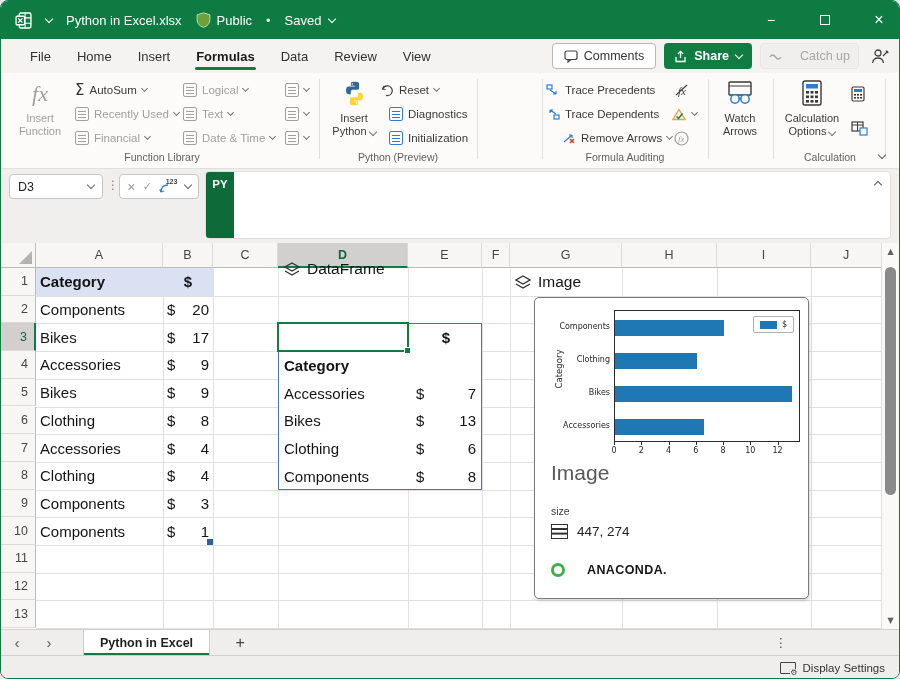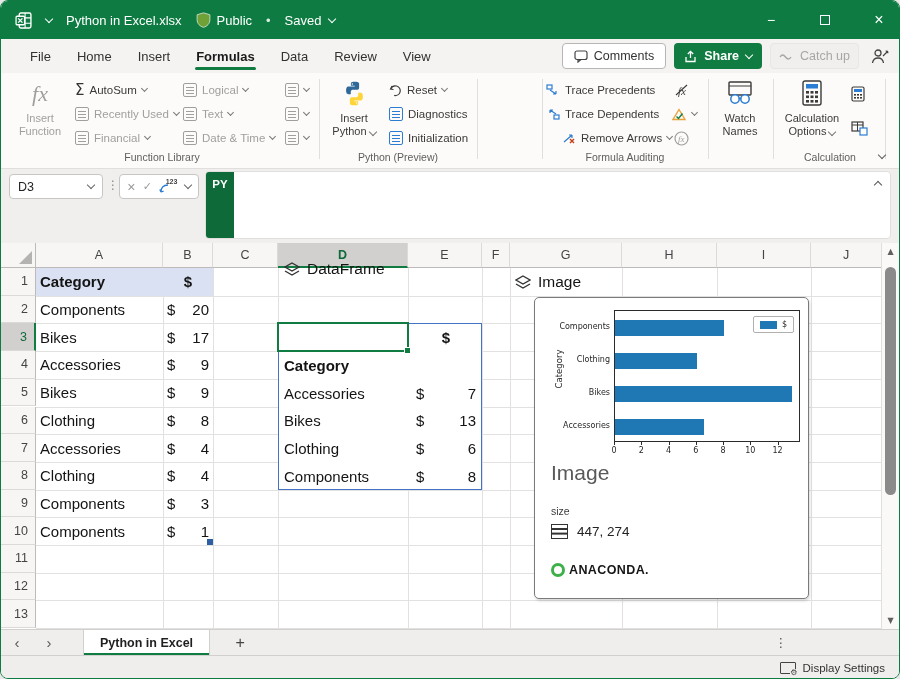--- a/index.html
+++ b/index.html
@@ -22,21 +22,21 @@
   .tabrow{position:absolute;left:0;top:38px;width:100%;height:34px;background:#F5F3F2;
     display:flex;align-items:center;padding-left:16px;gap:0;font-size:13px;color:#323130;}
   .rtab{padding:0 13px;height:100%;display:flex;align-items:center;position:relative;}
   .rtab.active{font-weight:700;color:#1a1a1a;}
   .rtab.active::after{content:"";position:absolute;left:12px;right:12px;bottom:3px;height:3px;border-radius:2px;background:#107C41;}
   .tab-actions{position:absolute;right:10px;top:42px;display:flex;align-items:center;gap:8px;}
   .btn-comments{display:flex;align-items:center;gap:6px;background:#fff;border:1px solid #B8B6B4;border-radius:4px;
     height:26px;padding:0 11px;font-size:12.5px;color:#333;}
   .btn-share{display:flex;align-items:center;gap:7px;background:#107C41;color:#fff;border-radius:4px;height:26px;
     padding:0 10px;font-size:12.5px;font-weight:600;}
-  .btn-catchup{display:flex;align-items:center;gap:8px;color:#A8A6A4;font-size:12.5px;height:26px;padding:0 8px;
+  .btn-catchup{display:flex;align-items:center;gap:18px;color:#A8A6A4;font-size:12.5px;height:26px;padding:0 8px;
     border:1px solid #E8E6E4;border-radius:4px;background:#F1EFEE;}
 
   
   .ribbon{position:absolute;left:0;top:72px;width:100%;height:96px;background:#FCFBFA;border-bottom:1px solid #E1DFDD;}
   .rgroup{position:absolute;top:0;height:94px;}
   .rgroup .glabel{position:absolute;left:0;right:0;bottom:4px;text-align:center;font-size:10.5px;color:#605E5C;}
   .gdiv{position:absolute;top:6px;width:1px;height:80px;background:#E1DFDD;}
   .bigbtn{position:absolute;top:4px;width:62px;text-align:center;font-size:11px;color:#3B3A39;line-height:13px;}
   .bigbtn .bicon{height:32px;display:flex;align-items:center;justify-content:center;margin-bottom:3px;}
   .bigbtn.dis{color:#A19F9D;}
@@ -98,21 +98,21 @@
   .ticklab{position:absolute;width:20px;text-align:center;font-size:8px;color:#262626;font-family:"DejaVu Sans",sans-serif;}
   .ylab{position:absolute;left:-2px;top:60px;transform:rotate(-90deg);transform-origin:center;font-size:8.5px;color:#262626;font-family:"DejaVu Sans",sans-serif;}
   .legend{position:absolute;top:5px;right:5px;border:1px solid #b0b0b0;border-radius:2px;background:rgba(255,255,255,.95);
     display:flex;align-items:center;gap:5px;padding:3px 6px;font-size:8px;color:#262626;font-family:"DejaVu Sans",sans-serif;}
   .legend .sw{width:17px;height:8px;background:#1f77b4;}
   .card-title{position:absolute;left:16px;top:163px;font-size:21px;color:#595959;}
   .card-size-label{position:absolute;left:16px;top:207px;font-size:10.5px;color:#3b3b3b;}
   .card-size-row{position:absolute;left:16px;top:226px;display:flex;align-items:center;gap:9px;font-size:13.5px;color:#222;}
   .tbl-icon{width:17px;height:15px;border:1.4px solid #333;position:relative;flex:none;}
   .tbl-icon::after{content:"";position:absolute;left:0;right:0;top:3.2px;height:1.4px;background:#333;box-shadow:0 4.6px 0 #333;}
-  .card-brand{position:absolute;left:16px;top:265px;display:flex;align-items:center;gap:4px;font-size:12.5px;font-weight:700;color:#161616;letter-spacing:.4px;}
+  .card-brand{position:absolute;left:16px;top:265px;display:flex;align-items:center;gap:22px;font-size:12.5px;font-weight:700;color:#161616;letter-spacing:.4px;}
   .aring{width:14px;height:14px;border-radius:50%;border:3.2px solid #3EB049;flex:none;}
 
   
   .vscroll{position:absolute;right:0;top:242px;width:18px;height:386px;background:#FAF9F8;border-left:1px solid #E1DFDD;}
   .varrow{position:absolute;left:0;width:100%;text-align:center;font-size:8px;color:#606060;font-family:"DejaVu Sans",sans-serif;}
   .vthumb{position:absolute;left:3px;width:11px;border-radius:6px;background:#8A8A8A;}
   .sheetbar{position:absolute;left:0;top:628px;width:100%;height:26px;background:#F0EEED;border-top:1px solid #D2D0CE;
     display:flex;align-items:stretch;font-size:12.5px;color:#444;}
   .navarr{width:32px;display:flex;align-items:center;justify-content:center;color:#555;font-size:15px;}
   .stab{margin-left:18px;background:#fff;display:flex;align-items:center;padding:0 16px;font-weight:700;color:#1f1f1f;
@@ -258,21 +258,21 @@
       <div class="bigbtn" style="left:0">
         <div class="bicon">
           <svg width="27" height="27" viewBox="0 0 24 24">
             <path d="M12 1.5 C8.5 1.5 8.8 3 8.8 3 V5.2 H12.2 V5.8 H6.8 C6.8 5.8 4.5 5.5 4.5 9.2 C4.5 12.9 6.5 12.7 6.5 12.7 H8.7 V10.6 C8.7 10.6 8.6 8.6 10.7 8.6 H14.2 C14.2 8.6 16.1 8.7 16.1 6.8 V3.2 C16.1 3.2 16.4 1.5 12 1.5 Z M10.1 2.9 C10.5 2.9 10.8 3.2 10.8 3.6 C10.8 4 10.5 4.3 10.1 4.3 C9.7 4.3 9.4 4 9.4 3.6 C9.4 3.2 9.7 2.9 10.1 2.9 Z" fill="#306998"></path>
             <path d="M12 22.5 C15.5 22.5 15.2 21 15.2 21 V18.8 H11.8 V18.2 H17.2 C17.2 18.2 19.5 18.5 19.5 14.8 C19.5 11.1 17.5 11.3 17.5 11.3 H15.3 V13.4 C15.3 13.4 15.4 15.4 13.3 15.4 H9.8 C9.8 15.4 7.9 15.3 7.9 17.2 V20.8 C7.9 20.8 7.6 22.5 12 22.5 Z M13.9 21.1 C13.5 21.1 13.2 20.8 13.2 20.4 C13.2 20 13.5 19.7 13.9 19.7 C14.3 19.7 14.6 20 14.6 20.4 C14.6 20.8 14.3 21.1 13.9 21.1 Z" fill="#FFD43B"></path>
           </svg>
         </div>
         <div>Insert</div>
         <div><span>Python</span> <span class="chv" style="color:#797775"></span></div>
       </div>
-      <div class="rowbtn" style="left:66px;top:6px">
+      <div class="rowbtn" style="left:58px;top:6px">
         <svg width="13" height="13" viewBox="0 0 13 13">
           <path d="M3 2 L1.5 5 L4.5 5.5 M1.8 4.8 C2.8 2.6 5.2 1.4 7.6 2 C10.2 2.7 11.8 5.3 11.1 7.9 C10.4 10.5 7.8 12 5.2 11.4" fill="none" stroke="#3B3A39" stroke-width="1.2"></path>
         </svg>
         <span>Reset</span>
           <span class="chv"></span>
       </div>
       <div class="rowbtn" style="left:66px;top:30px">
         <span class="mini blue"></span>
         <span>Diagnostics</span>
       </div>
@@ -337,21 +337,21 @@
         <div class="bicon">
           <svg width="30" height="26" viewBox="0 0 30 26">
             <rect x="4" y="2" width="22" height="13" rx="1" fill="none" stroke="#3B3A39" stroke-width="1.4"></rect>
             <line x1="4" y1="6" x2="26" y2="6" stroke="#3B3A39" stroke-width="1.2"></line>
             <circle cx="10" cy="19" r="4.2" fill="#fff" stroke="#2B7CD3" stroke-width="1.5"></circle>
             <circle cx="20" cy="19" r="4.2" fill="#fff" stroke="#2B7CD3" stroke-width="1.5"></circle>
             <path d="M14.2 19 Q15 17.5 15.8 19" fill="none" stroke="#2B7CD3" stroke-width="1.3"></path>
           </svg>
         </div>
         <div>Watch</div>
-        <div>Names</div>
+        <div>Arrows</div>
       </div>
     </div>
     <div class="gdiv" style="left:772px"></div>
 
     <div class="rgroup" style="left:776px;width:106px">
       <div class="bigbtn" style="left:2px;width:66px">
         <div class="bicon">
           <svg width="24" height="26" viewBox="0 0 24 26">
             <rect x="3" y="1" width="18" height="24" rx="2" fill="none" stroke="#3B3A39" stroke-width="1.4"></rect>
             <rect x="6" y="4" width="12" height="4.5" fill="#2B7CD3"></rect>

